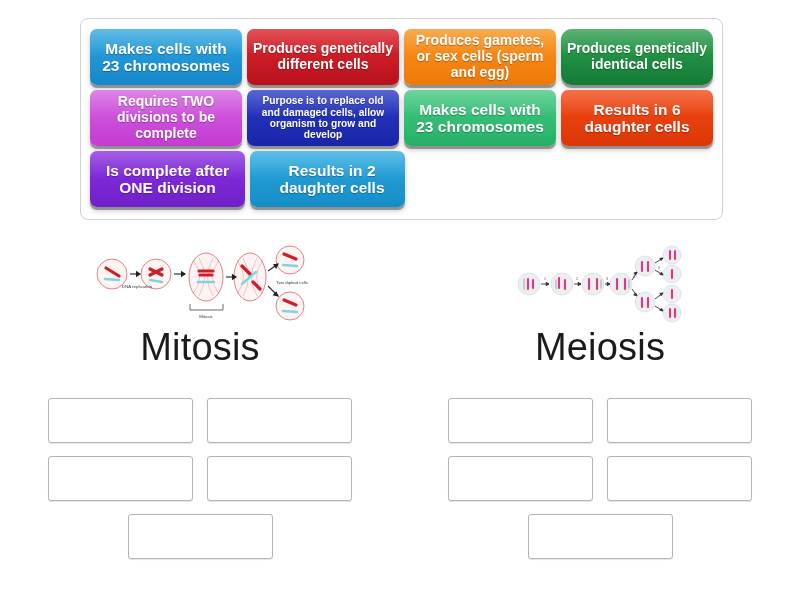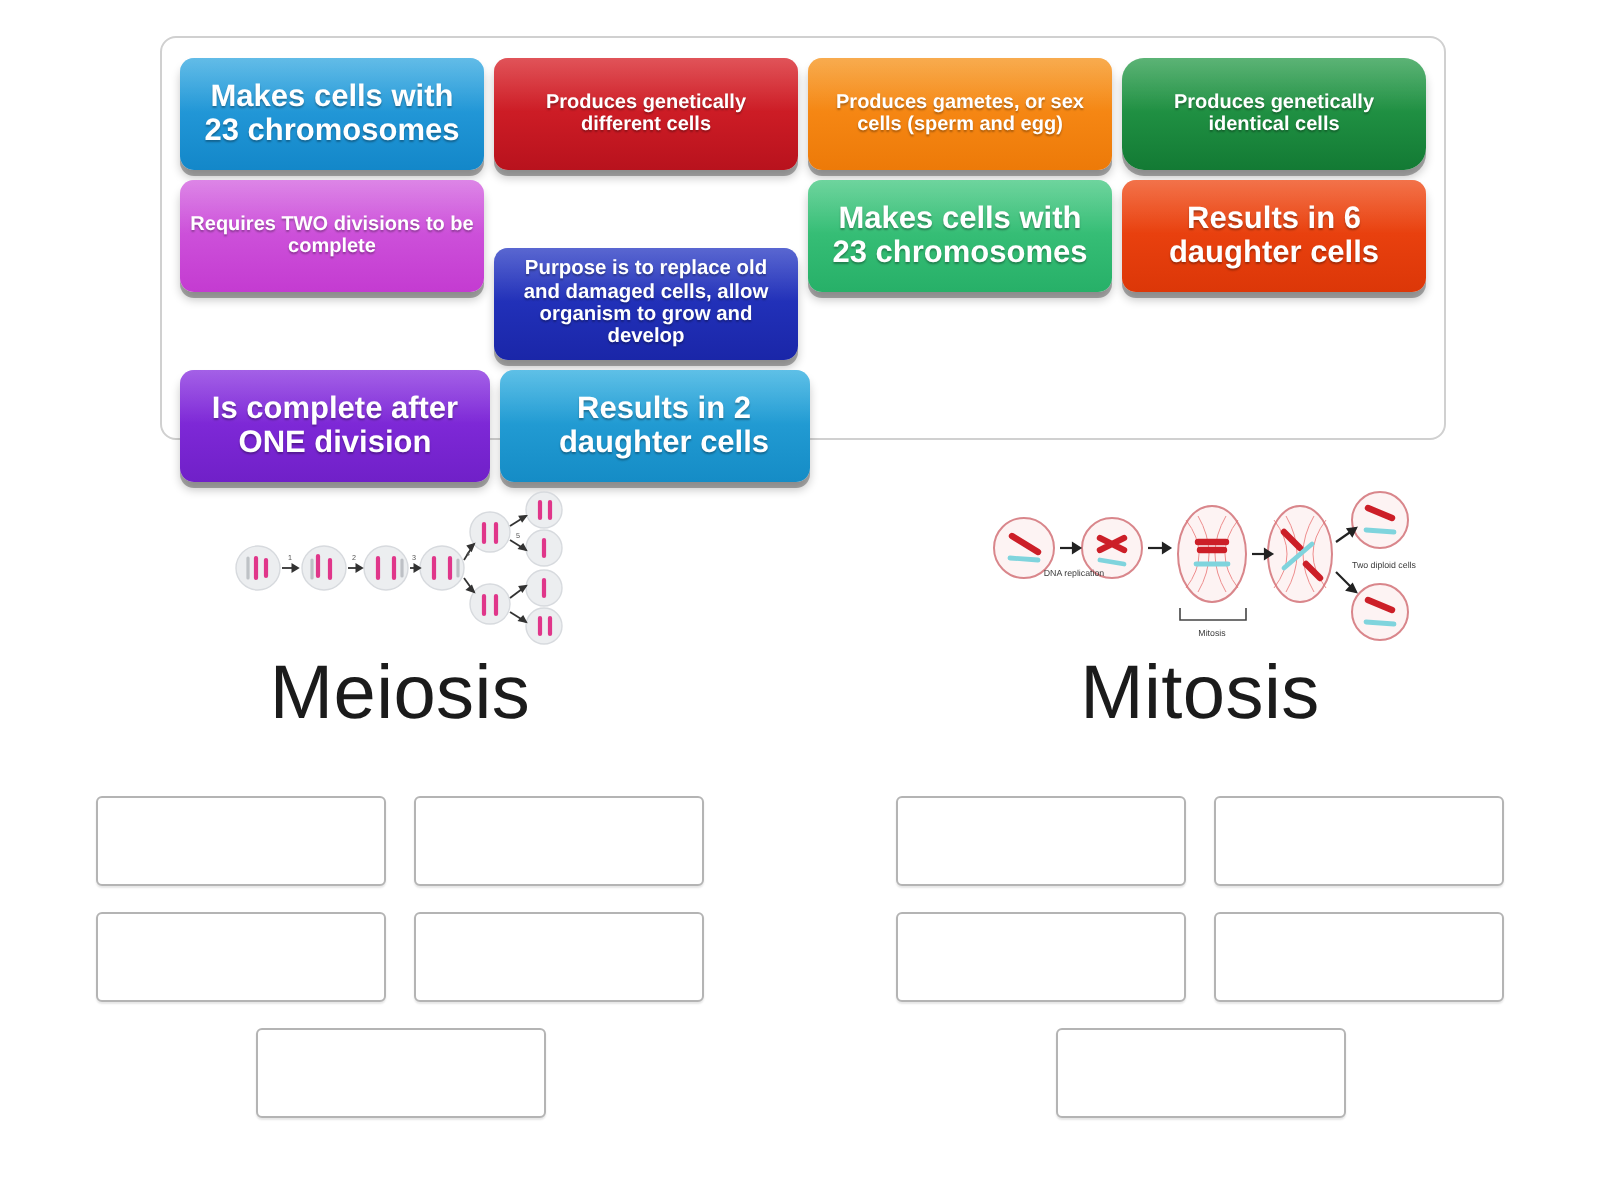--- a/index.html
+++ b/index.html
@@ -55,30 +55,30 @@
     content: "";
     position: absolute;
     left: 0; top: 0; right: 0; height: 48%;
     background: linear-gradient(to bottom, rgba(255,255,255,0.22), rgba(255,255,255,0.0));
     pointer-events: none;
     border-radius: 7px 7px 0 0;
   }
   .tile-text { position: relative; z-index: 2; }
 
   .t-size-lg { font-size: 15.5px; }
-  .t-size-md { font-size: 10px; }
+  .t-size-md { font-size: 14px; }
   .t-size-xs { font-size: 10.2px; }
 
   
   .c-blue      { background: linear-gradient(to bottom, #36a9e1 0%, #2196d6 50%, #1387c9 100%); }
   .c-red       { background: linear-gradient(to bottom, #d8232a 0%, #cc1c25 50%, #b8121d 100%); }
   .c-orange    { background: linear-gradient(to bottom, #f6941d 0%, #f58613 50%, #ed7a08 100%); text-align: center; }
   .c-green     { background: linear-gradient(to bottom, #2e9e4f 0%, #1f8f42 50%, #137a34 100%); border-radius: 11px; }
   .c-magenta   { background: linear-gradient(to bottom, #d363e0 0%, #cc4fd9 50%, #c43bd1 100%); }
-  .c-darkblue  { background: linear-gradient(to bottom, #2b3cc4 0%, #2130b8 50%, #1a26a8 100%); margin-top: 34px; }
+  .c-darkblue  { background: linear-gradient(to bottom, #2b3cc4 0%, #2130b8 50%, #1a26a8 100%); }
   .c-emerald   { background: linear-gradient(to bottom, #45c882 0%, #35bd75 50%, #27b068 100%); }
   .c-redorange { background: linear-gradient(to bottom, #ef4b17 0%, #e8400e 50%, #dc3708 100%); }
   .c-violet    { background: linear-gradient(to bottom, #8a34e0 0%, #7d28d6 50%, #7020c8 100%); }
   .c-skyblue   { background: linear-gradient(to bottom, #31aee0 0%, #219ad2 50%, #158cc6 100%); padding-left: 14px; }
 
   
   .categories {
     position: absolute;
     left: 0; top: 240px;
     width: 800px;
@@ -169,20 +169,93 @@
         <div class="tile c-skyblue t-size-lg">
           <span class="tile-text">Results in 2 daughter cells</span>
         </div>
       </div>
 
     </div>
   </div>
 
   <div class="categories">
     <div class="cat-wrap">
+
+      <div class="category">
+        <div class="cat-figure">
+          <svg class="fig-svg" width="220" height="80" viewBox="0 0 220 80">
+            <g stroke="#d9868b" stroke-width="1" fill="#fdf3f3">
+              <circle cx="22" cy="30" r="15"></circle>
+              <circle cx="66" cy="30" r="15"></circle>
+              <ellipse cx="116" cy="33" rx="17" ry="24"></ellipse>
+              <ellipse cx="160" cy="33" rx="16" ry="24"></ellipse>
+              <circle cx="200" cy="16" r="14"></circle>
+              <circle cx="200" cy="62" r="14"></circle>
+            </g>
+            <g fill="none" stroke="#e86b6b" stroke-width="0.5" opacity="0.75">
+              <path d="M103 16 Q116 33 103 50 M109 14 Q120 33 109 52 M129 16 Q116 33 129 50 M123 14 Q112 33 123 52"></path>
+              <path d="M147 16 Q160 33 147 50 M153 14 Q164 33 153 52 M173 16 Q160 33 173 50 M167 14 Q156 33 167 52"></path>
+            </g>
+            <g stroke="#cc1f28" stroke-width="3.2" stroke-linecap="round" fill="none">
+              <path d="M16 24 L29 32"></path>
+              <path d="M60 25 L72 31 M60 31 L72 25"></path>
+              <path d="M109 27 L123 27 M110 31 L122 31"></path>
+              <path d="M152 22 L160 30 M163 38 L170 45"></path>
+              <path d="M194 10 L206 15"></path>
+              <path d="M194 56 L206 61"></path>
+            </g>
+            <g stroke="#7fd4dd" stroke-width="2.4" stroke-linecap="round" fill="none">
+              <path d="M15 35 L29 36"></path>
+              <path d="M60 36 L72 38"></path>
+              <path d="M108 38 L124 38"></path>
+              <path d="M152 40 L166 28"></path>
+              <path d="M193 21 L207 22"></path>
+              <path d="M193 67 L207 68"></path>
+            </g>
+            <g stroke="#222" stroke-width="1.1" fill="#222">
+              <path d="M40 30 L50 30"></path>
+                <path d="M50 30 l-3.5 -2.2 v4.4 z"></path>
+              <path d="M84 30 L95 30"></path>
+                <path d="M95 30 l-3.5 -2.2 v4.4 z"></path>
+              <path d="M136 33 L146 33"></path>
+                <path d="M146 33 l-3.5 -2.2 v4.4 z"></path>
+              <path d="M178 27 L188 20"></path>
+                <path d="M188 20 l-4.1 0.6 l2.2 3.2 z"></path>
+              <path d="M178 42 L188 52"></path>
+                <path d="M188 52 l-1.8 -3.8 l-2.6 2.8 z"></path>
+            </g>
+            <g stroke="#444" stroke-width="0.8" fill="none">
+              <path d="M100 60 L100 66 L133 66 L133 60"></path>
+            </g>
+            <g fill="#3a3a3a" font-family="'Liberation Sans', sans-serif" font-size="4.4" text-anchor="middle">
+              <text x="47" y="44">DNA replication</text>
+              <text x="116" y="74">Mitosis</text>
+              <text x="202" y="40">Two diploid cells</text>
+            </g>
+          </svg>
+        </div>
+
+        <h2 class="cat-title">Mitosis</h2>
+
+        <div class="dropzones">
+          <div class="dz-stack">
+            <div class="dz-row">
+              <div class="dropzone"></div>
+              <div class="dropzone"></div>
+            </div>
+            <div class="dz-row">
+              <div class="dropzone"></div>
+              <div class="dropzone"></div>
+            </div>
+            <div class="dz-row">
+              <div class="dropzone"></div>
+            </div>
+          </div>
+        </div>
+      </div>
 
       <div class="category">
         <div class="cat-figure">
           <svg class="fig-svg" width="170" height="80" viewBox="0 0 170 80">
             <g fill="#eceef0" stroke="#d7dade" stroke-width="0.7">
               <circle cx="14" cy="40" r="11"></circle>
               <circle cx="47" cy="40" r="11"></circle>
               <circle cx="78" cy="40" r="11"></circle>
               <circle cx="106" cy="40" r="11"></circle>
               <circle cx="130" cy="22" r="10"></circle>
@@ -252,89 +325,16 @@
               <div class="dropzone"></div>
               <div class="dropzone"></div>
             </div>
             <div class="dz-row">
               <div class="dropzone"></div>
             </div>
           </div>
         </div>
       </div>
 
-      <div class="category">
-        <div class="cat-figure">
-          <svg class="fig-svg" width="220" height="80" viewBox="0 0 220 80">
-            <g stroke="#d9868b" stroke-width="1" fill="#fdf3f3">
-              <circle cx="22" cy="30" r="15"></circle>
-              <circle cx="66" cy="30" r="15"></circle>
-              <ellipse cx="116" cy="33" rx="17" ry="24"></ellipse>
-              <ellipse cx="160" cy="33" rx="16" ry="24"></ellipse>
-              <circle cx="200" cy="16" r="14"></circle>
-              <circle cx="200" cy="62" r="14"></circle>
-            </g>
-            <g fill="none" stroke="#e86b6b" stroke-width="0.5" opacity="0.75">
-              <path d="M103 16 Q116 33 103 50 M109 14 Q120 33 109 52 M129 16 Q116 33 129 50 M123 14 Q112 33 123 52"></path>
-              <path d="M147 16 Q160 33 147 50 M153 14 Q164 33 153 52 M173 16 Q160 33 173 50 M167 14 Q156 33 167 52"></path>
-            </g>
-            <g stroke="#cc1f28" stroke-width="3.2" stroke-linecap="round" fill="none">
-              <path d="M16 24 L29 32"></path>
-              <path d="M60 25 L72 31 M60 31 L72 25"></path>
-              <path d="M109 27 L123 27 M110 31 L122 31"></path>
-              <path d="M152 22 L160 30 M163 38 L170 45"></path>
-              <path d="M194 10 L206 15"></path>
-              <path d="M194 56 L206 61"></path>
-            </g>
-            <g stroke="#7fd4dd" stroke-width="2.4" stroke-linecap="round" fill="none">
-              <path d="M15 35 L29 36"></path>
-              <path d="M60 36 L72 38"></path>
-              <path d="M108 38 L124 38"></path>
-              <path d="M152 40 L166 28"></path>
-              <path d="M193 21 L207 22"></path>
-              <path d="M193 67 L207 68"></path>
-            </g>
-            <g stroke="#222" stroke-width="1.1" fill="#222">
-              <path d="M40 30 L50 30"></path>
-                <path d="M50 30 l-3.5 -2.2 v4.4 z"></path>
-              <path d="M84 30 L95 30"></path>
-                <path d="M95 30 l-3.5 -2.2 v4.4 z"></path>
-              <path d="M136 33 L146 33"></path>
-                <path d="M146 33 l-3.5 -2.2 v4.4 z"></path>
-              <path d="M178 27 L188 20"></path>
-                <path d="M188 20 l-4.1 0.6 l2.2 3.2 z"></path>
-              <path d="M178 42 L188 52"></path>
-                <path d="M188 52 l-1.8 -3.8 l-2.6 2.8 z"></path>
-            </g>
-            <g stroke="#444" stroke-width="0.8" fill="none">
-              <path d="M100 60 L100 66 L133 66 L133 60"></path>
-            </g>
-            <g fill="#3a3a3a" font-family="'Liberation Sans', sans-serif" font-size="4.4" text-anchor="middle">
-              <text x="47" y="44">DNA replication</text>
-              <text x="116" y="74">Mitosis</text>
-              <text x="202" y="40">Two diploid cells</text>
-            </g>
-          </svg>
-        </div>
-
-        <h2 class="cat-title">Mitosis</h2>
-
-        <div class="dropzones">
-          <div class="dz-stack">
-            <div class="dz-row">
-              <div class="dropzone"></div>
-              <div class="dropzone"></div>
-            </div>
-            <div class="dz-row">
-              <div class="dropzone"></div>
-              <div class="dropzone"></div>
-            </div>
-            <div class="dz-row">
-              <div class="dropzone"></div>
-            </div>
-          </div>
-        </div>
-      </div>
-
     </div>
   </div>
 
 </div>
 
 </body></html>

